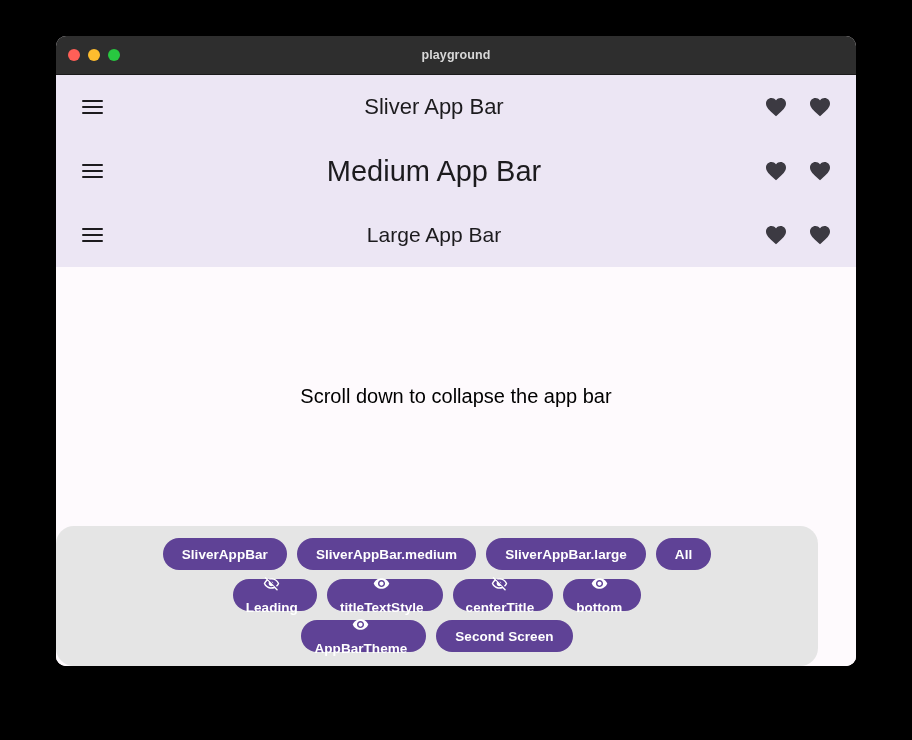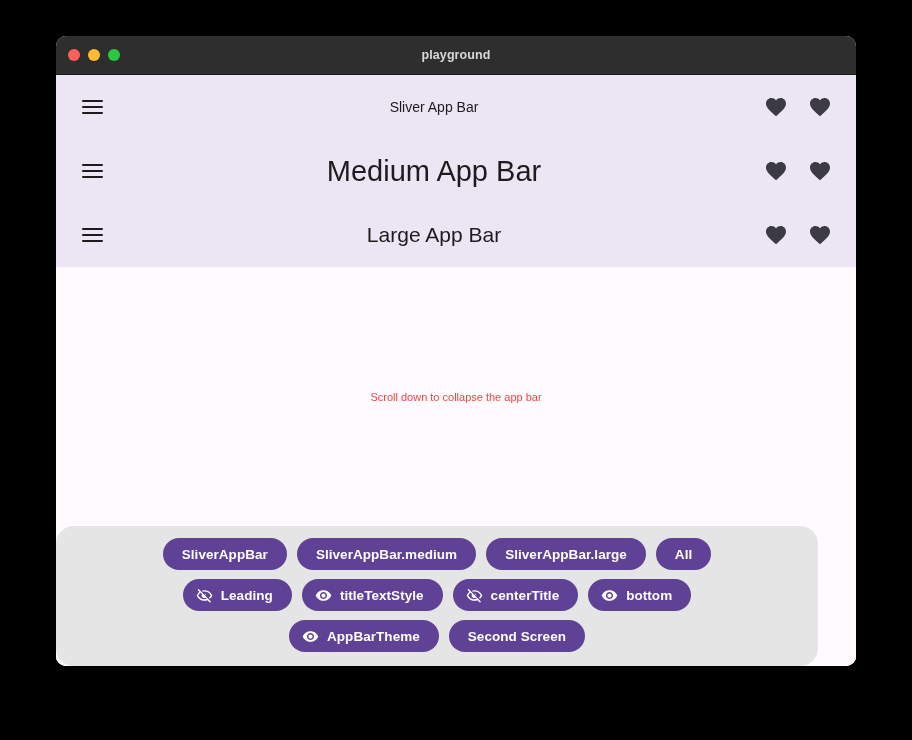--- a/index.html
+++ b/index.html
@@ -93,21 +93,21 @@
     flex: 1 1 auto;
     display: flex;
     align-items: center;
     justify-content: center;
     overflow: hidden;
   }
   .appbar-title {
     color: #1c1b1e;
     white-space: nowrap;
   }
-  .appbar.sliver  .appbar-title { font-size: 14px; }
+  .appbar.sliver  .appbar-title { font-size: 22px; }
   .appbar.medium  .appbar-title { font-size: 29px; }
   .appbar.large   .appbar-title { font-size: 21px; }
   .appbar-actions { display: flex; flex: 0 0 auto; }
 
   
   .hamburger {
     width: 21px; height: 15px;
     display: flex;
     flex-direction: column;
     justify-content: space-between;
@@ -124,22 +124,22 @@
 
   
   #content {
     flex: 1 1 auto;
     display: flex;
     align-items: center;
     justify-content: center;
     background: #fefafd;
   }
   #content-text {
-    font-size: 11px;
-    color: #ef4444;
+    font-size: 20px;
+    color: #000000;
   }
 
   
   #panel-area {
     flex: 0 0 auto;
     padding: 0 38px 0 0;
     display: flex;
     justify-content: flex-start;
     background: #fefafd;
   }
@@ -170,21 +170,21 @@
     font-weight: bold;
     font-family: "Liberation Sans", sans-serif;
     display: inline-flex;
     align-items: center;
     justify-content: center;
     gap: 8px;
     cursor: pointer;
     white-space: nowrap;
     letter-spacing: 0.05px;
   }
-  .chip.has-icon { padding-left: 13px; }
+  .chip.has-icon { padding-left: 13px; flex-direction: column; }
   .chip-icon {
     display: inline-flex;
     align-items: center;
     justify-content: center;
     width: 17px;
     height: 17px;
     flex: 0 0 auto;
   }
 </style>
 </head>

